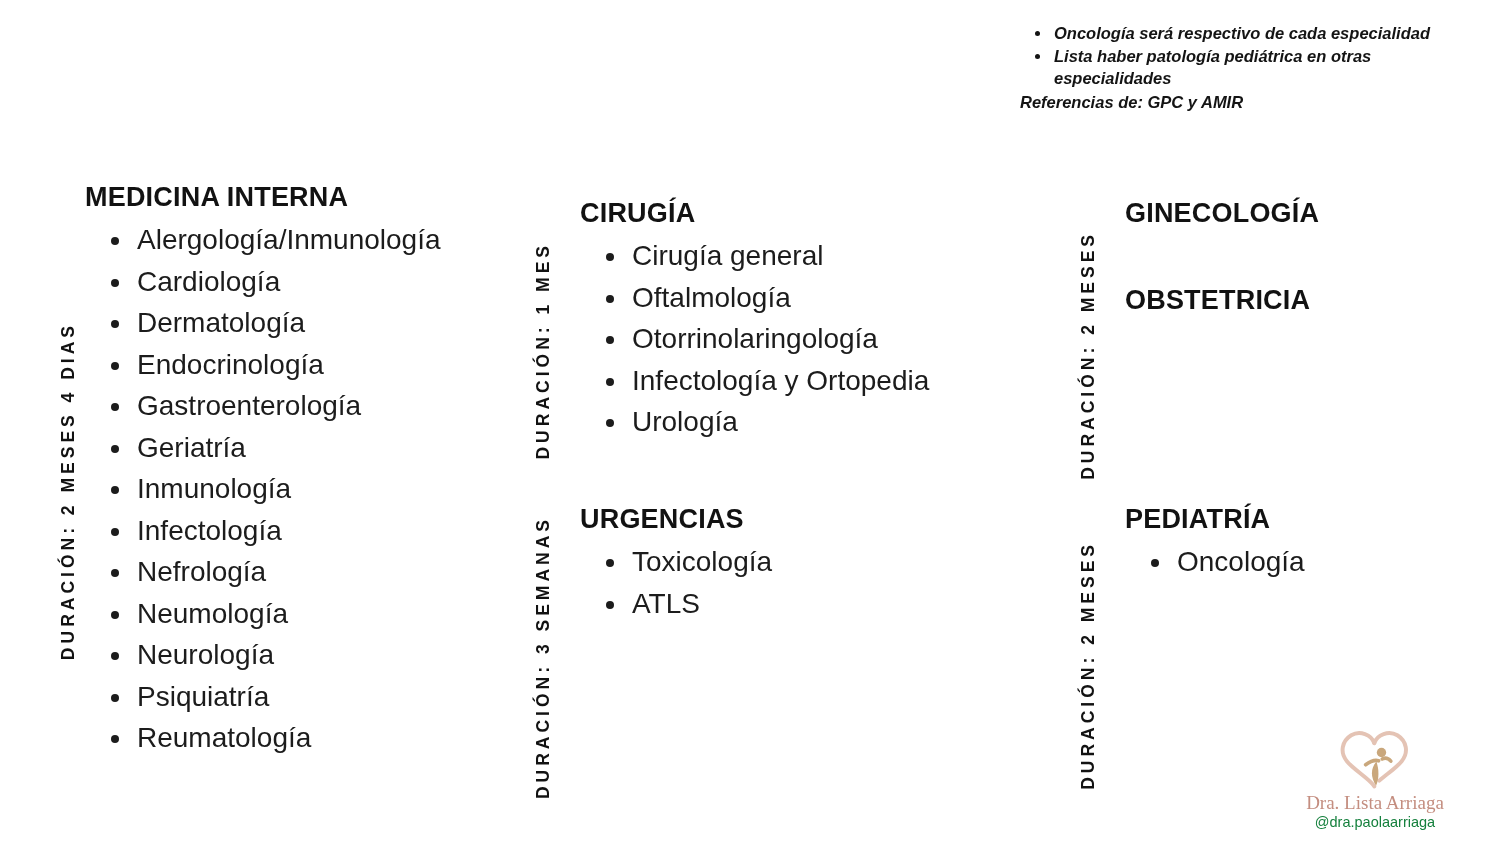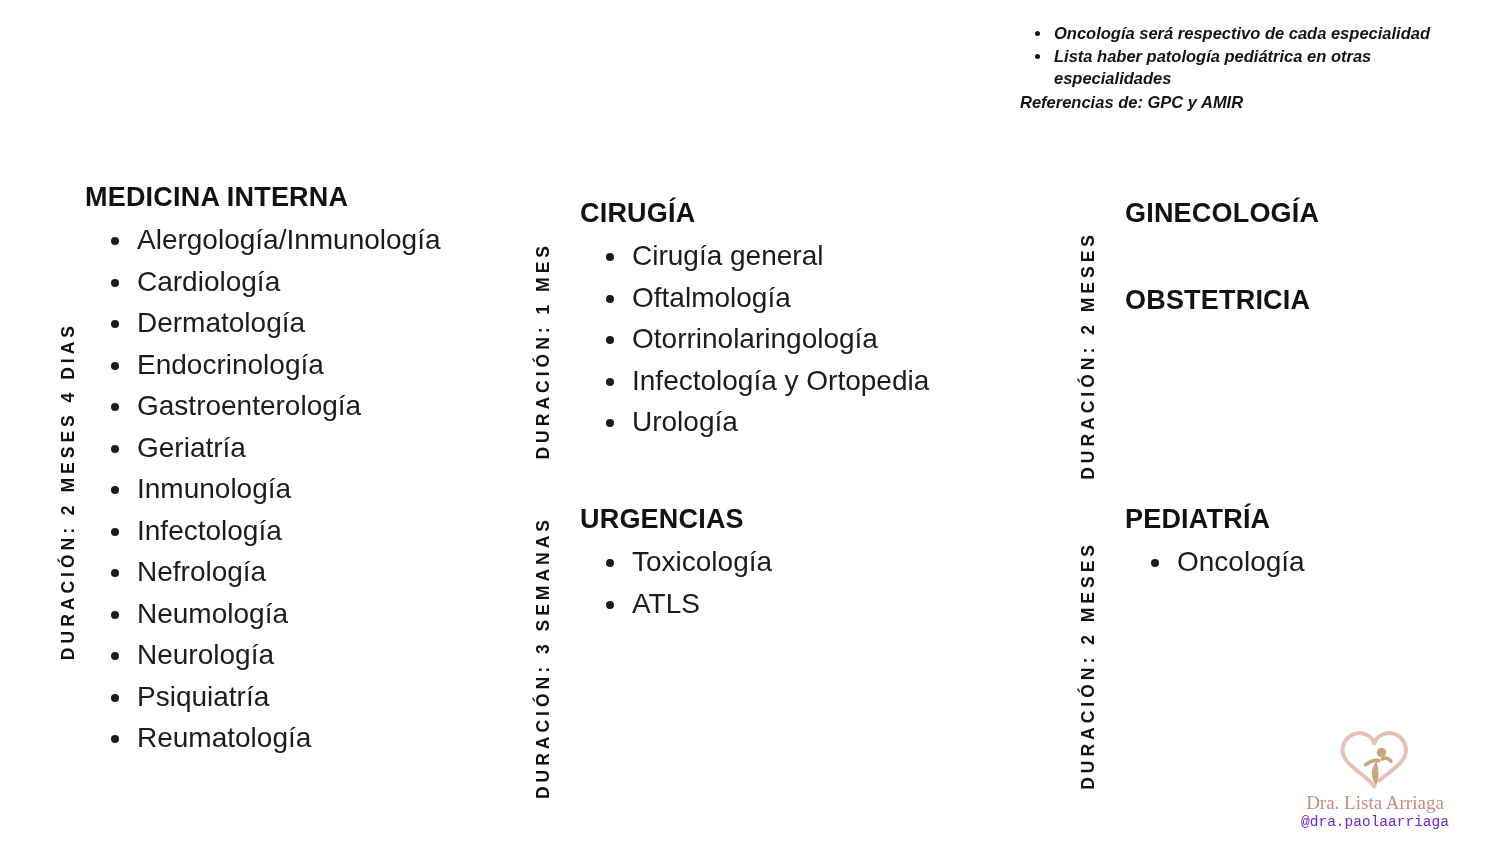--- a/index.html
+++ b/index.html
@@ -76,22 +76,22 @@
     position:absolute; left:1300px; top:728px; width:150px;
     text-align:center;
   }
   .logo svg { display:block; margin:0 auto; }
   .logo-name {
     font-family:"Liberation Serif", serif;
     font-size:19px; line-height:22px; color:#c48e80; margin-top:2px;
     white-space:nowrap;
   }
   .logo-handle {
-    font-family:Liberation Mono, monospace;
-    font-size:14.5px; line-height:17px; color:#6d28d9;
+    font-family:Liberation Sans, sans-serif;
+    font-size:14.5px; line-height:17px; color:#15803d;
     white-space:nowrap;
     text-align:center;
   }
 </style>
 </head>
 <body>
 
 <div class="page">
 
   <div class="notes">

